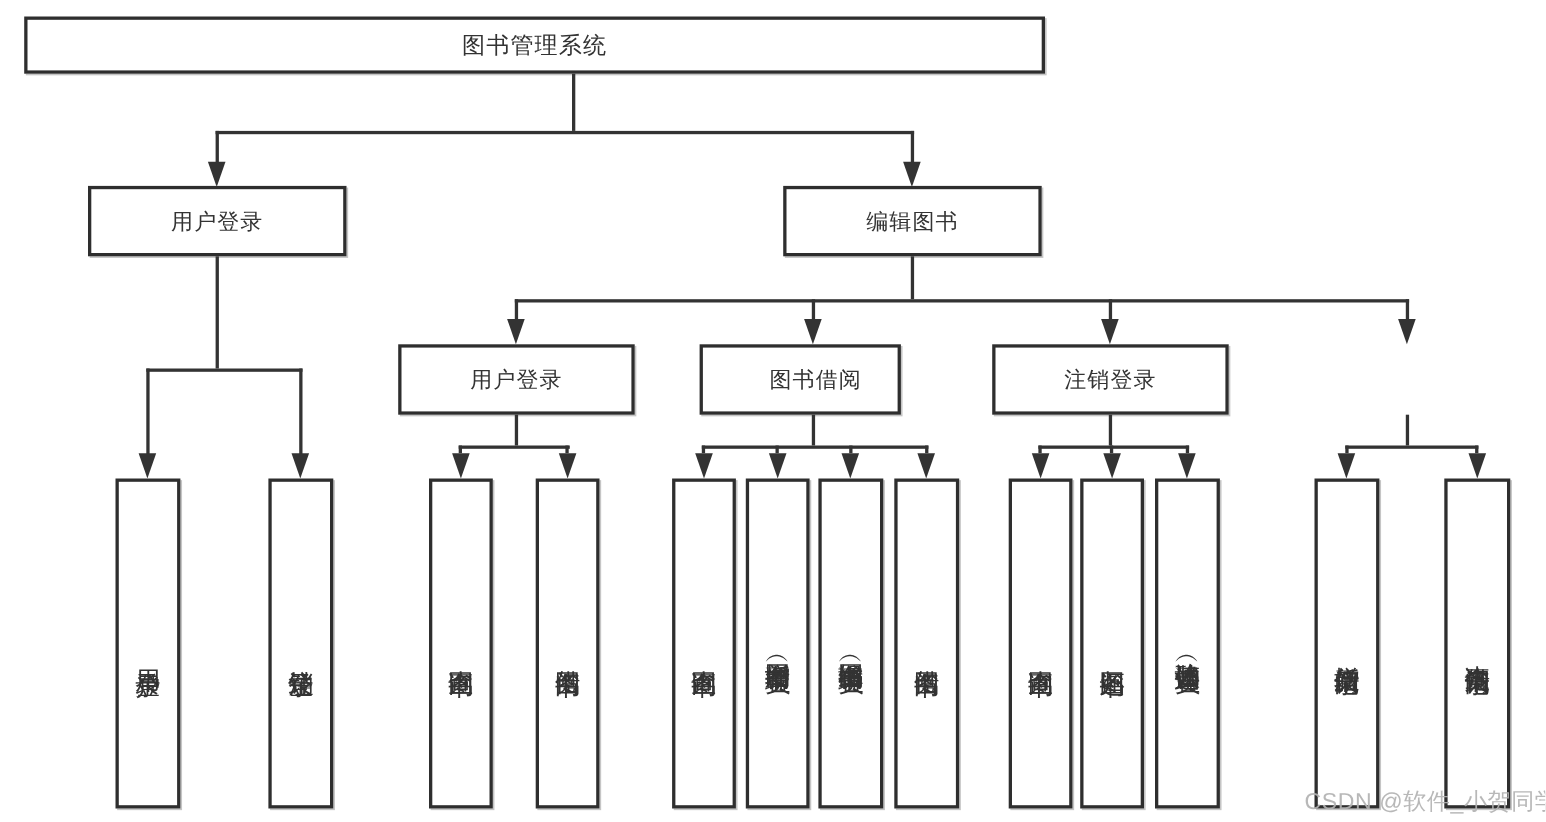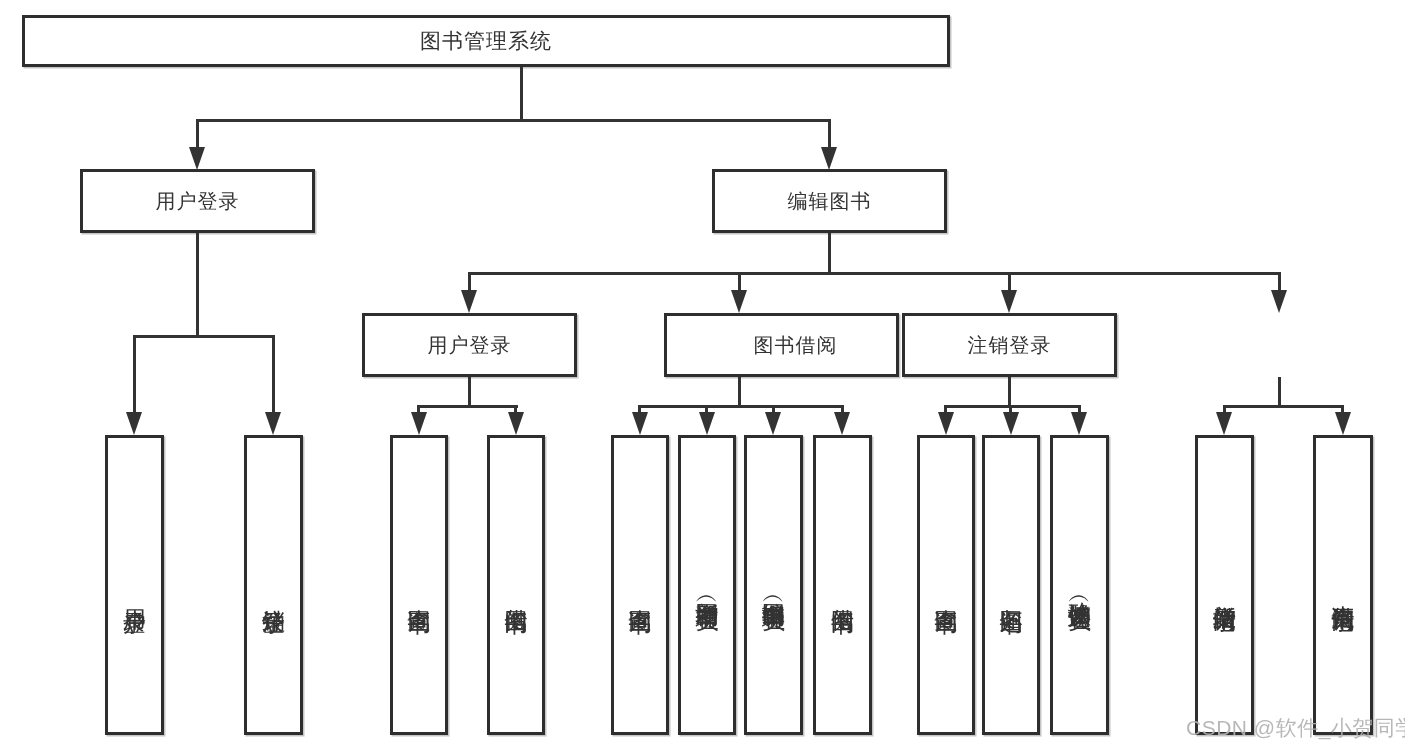--- a/index.html
+++ b/index.html
@@ -103,21 +103,21 @@
     <div class="arrow" style="left:731px; top:290px;"></div>
     <div class="vline" style="left:1008px; top:272px; height:18px;"></div>
     <div class="arrow" style="left:1001px; top:290px;"></div>
     <div class="vline" style="left:1278px; top:272px; height:18px;"></div>
     <div class="arrow" style="left:1271px; top:290px;"></div>
   </div>
 
   <div class="box" style="left:362px; top:313px; width:215px; height:64px;">
     <span class="lbl">用户登录</span>
   </div>
-  <div class="box" style="left:664px; top:313px; width:235px; height:64px;padding-left:28px;">
+  <div class="box" style="left:636px; top:313px; width:183px; height:64px;padding-left:28px;">
     <span class="lbl">图书借阅</span>
   </div>
   <div class="box" style="left:902px; top:313px; width:215px; height:64px;">
     <span class="lbl">注销登录</span>
   </div>
 
   <div>
     <div class="vline" style="left:468px; top:377px; height:28px;"></div>
     <div class="hline" style="left:417px; top:405px; width:101px;"></div>
     <div class="vline" style="left:417px; top:405px; height:7px;"></div>

